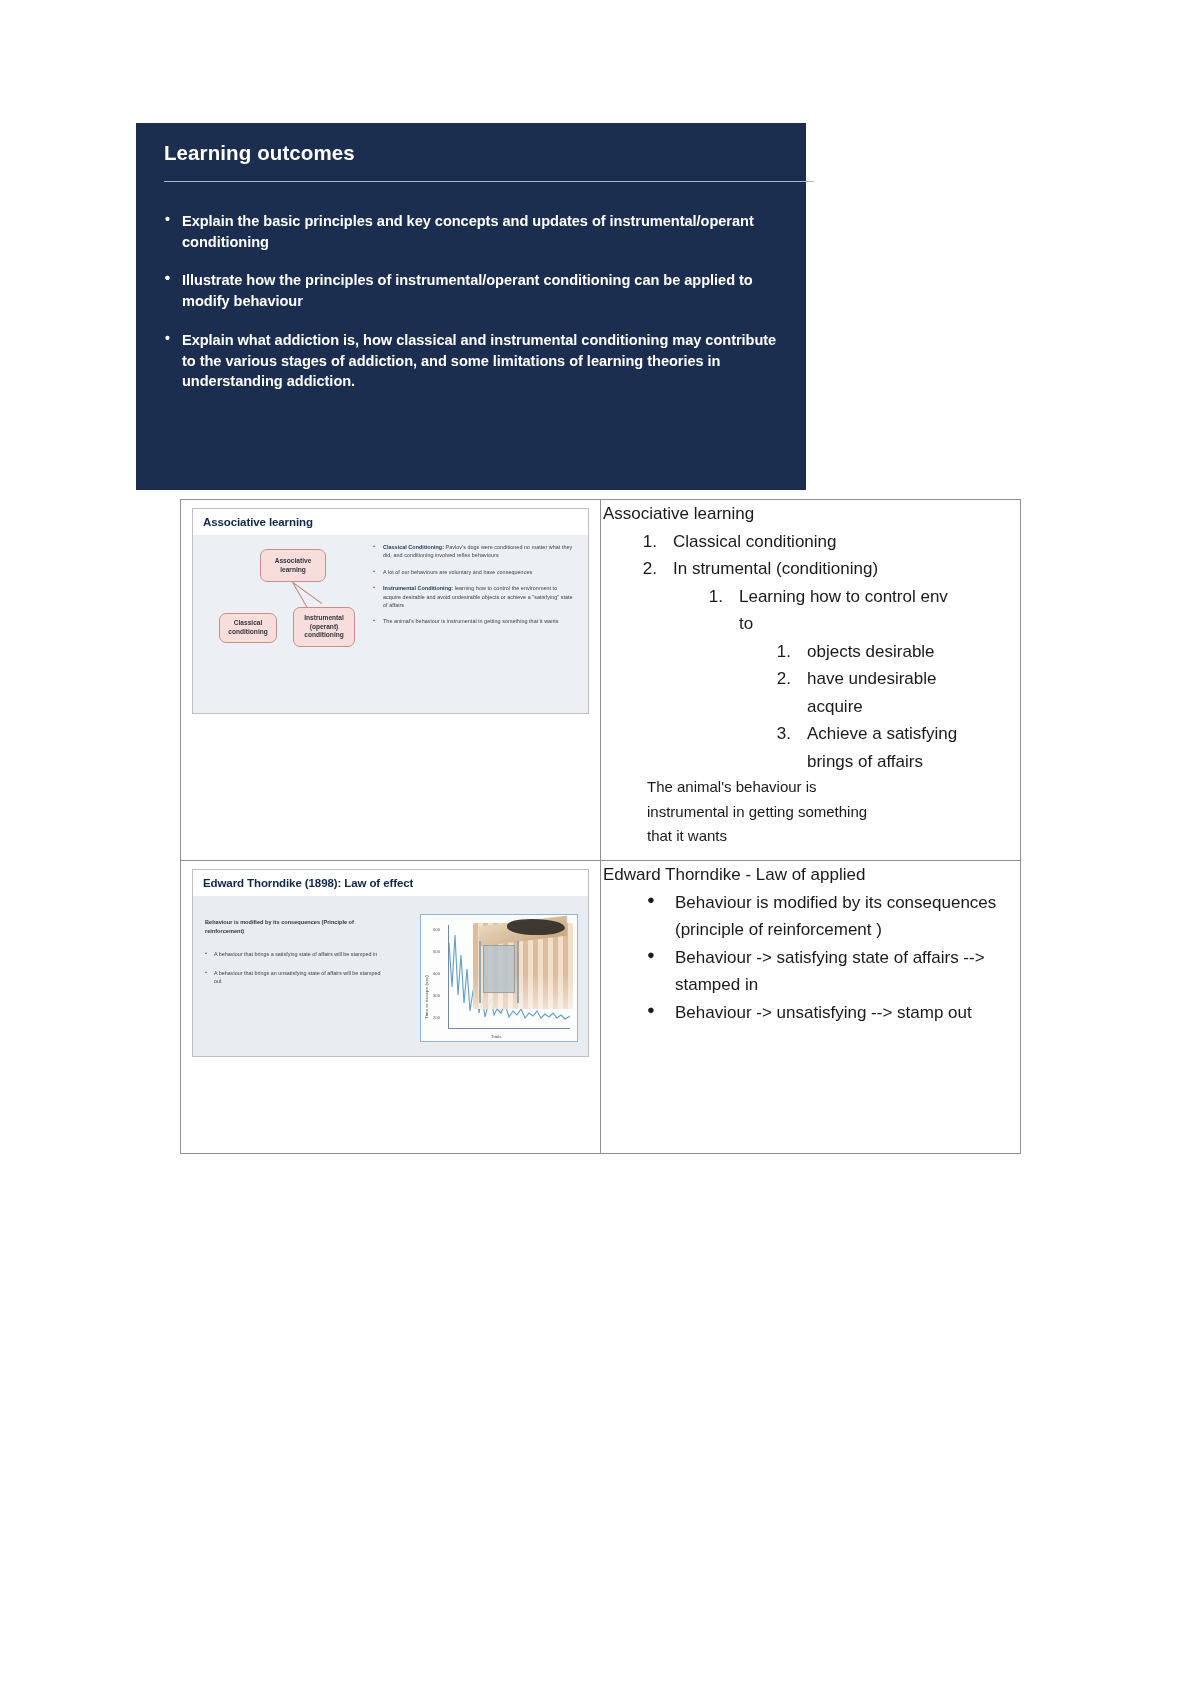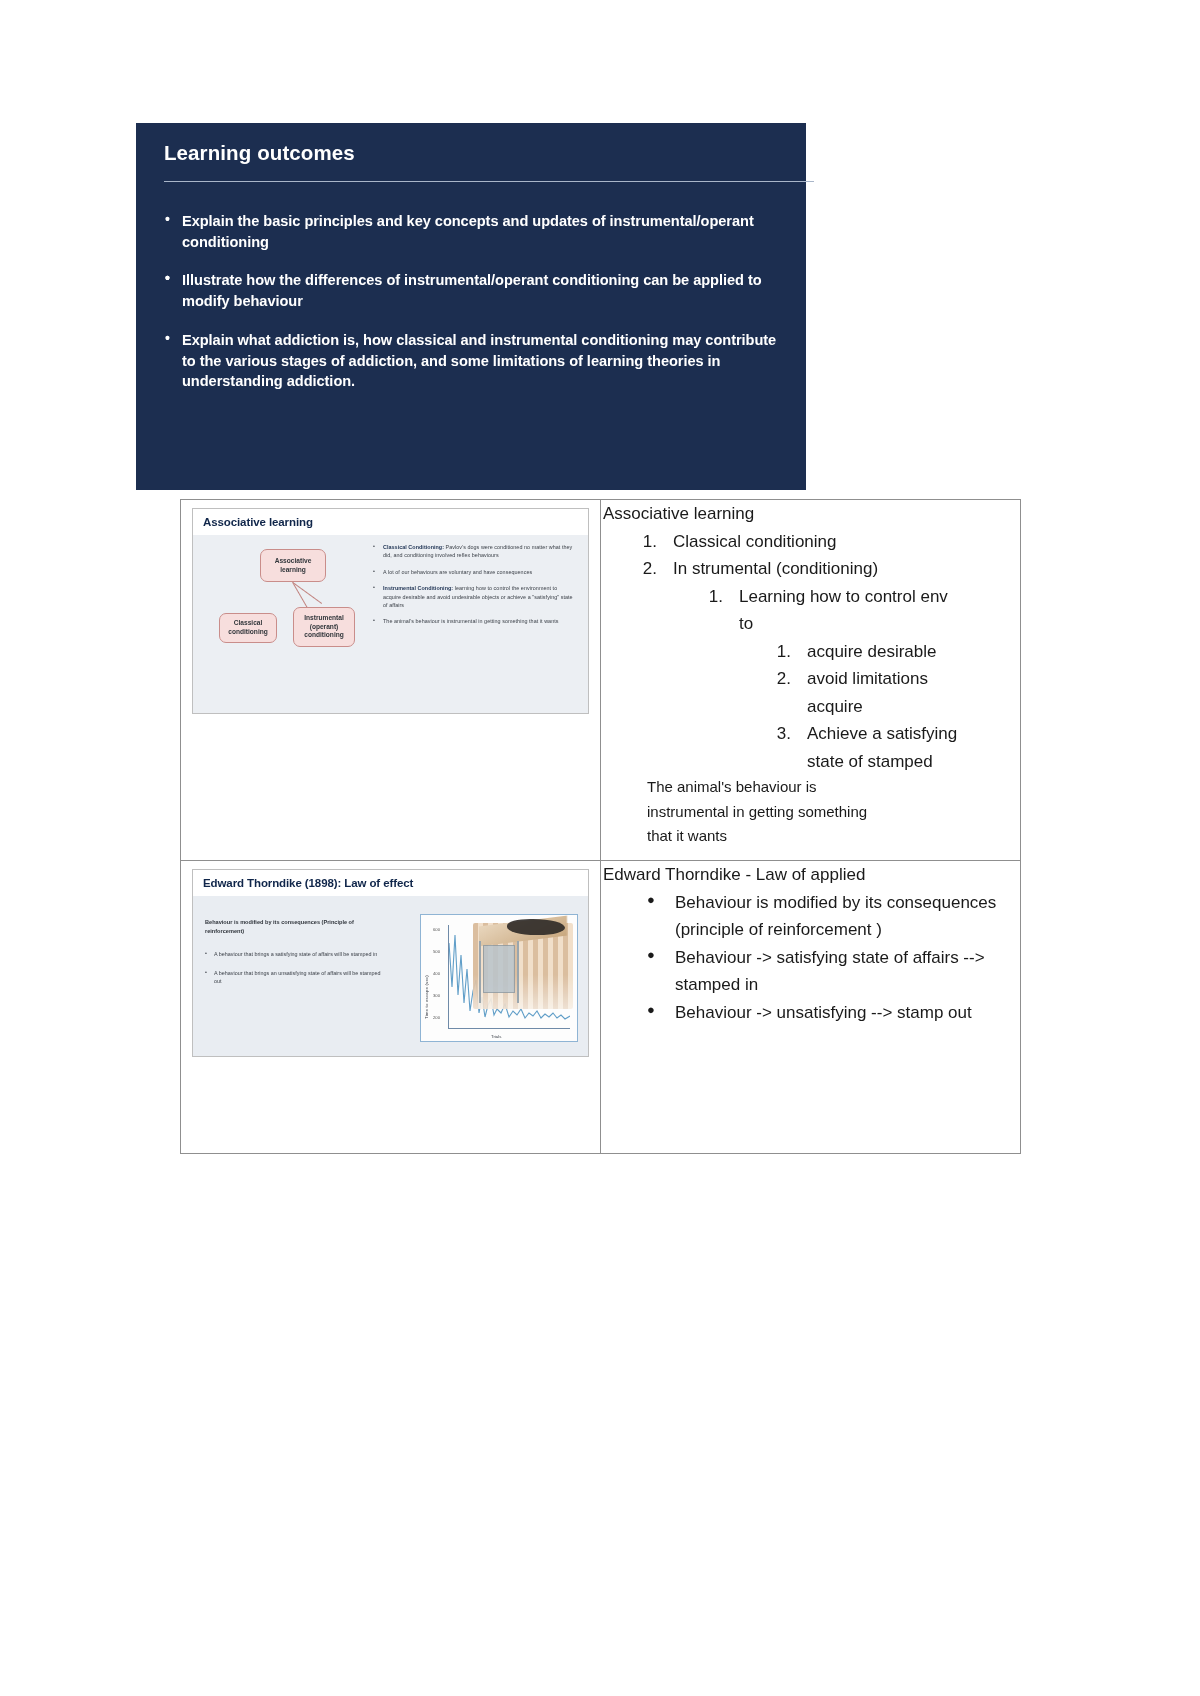--- a/index.html
+++ b/index.html
@@ -147,21 +147,21 @@
   <ul class="lo-list">
     <li class="lo-item">
       <span class="bull">•</span>
       <span>Explain the basic principles and key concepts and updates of instrumental/operant conditioning</span>
     </li>
     <li class="lo-item">
       <span class="bull">•</span>
     </li>
     <li class="lo-item">
       <span class="bull">•</span>
-      <span>Illustrate how the differences of instrumental/operant conditioning can be applied to modify behaviour</span>
+      <span>Illustrate how the principles of instrumental/operant conditioning can be applied to modify behaviour</span>
     </li>
     <li class="lo-item">
       <span class="bull">•</span>
       <span>Explain what addiction is, how classical and instrumental conditioning may contribute to the various stages of addiction, and some limitations of learning theories in understanding addiction.</span>
     </li>
   </ul>
 </section>
 
 <table class="tbl">
   <tbody>
@@ -201,35 +201,35 @@
             </li>
             <li class="n-li lvl2">
               <span class="n-num">1.</span>
               <span>Learning how to control env</span>
             </li>
             <li class="n-li lvl2">
               <span>to</span>
             </li>
             <li class="n-li lvl3">
               <span class="n-num">1.</span>
-              <span>acquire desirable</span>
+              <span>objects desirable</span>
             </li>
             <li class="n-li lvl3">
               <span class="n-num">2.</span>
-              <span>avoid limitations</span>
+              <span>have undesirable</span>
             </li>
             <li class="n-li lvl3">
               <span>acquire</span>
             </li>
             <li class="n-li lvl3">
               <span class="n-num">3.</span>
               <span>Achieve a satisfying</span>
             </li>
             <li class="n-li lvl3">
-              <span>state of stamped</span>
+              <span>brings of affairs</span>
             </li>
           </ol>
           <div class="n-tail">The animal's behaviour is</div>
           <div class="n-tail">instrumental in getting something</div>
           <div class="n-tail">that it wants</div>
         </div>
       </td>
     </tr>
 
     <tr class="row2">

